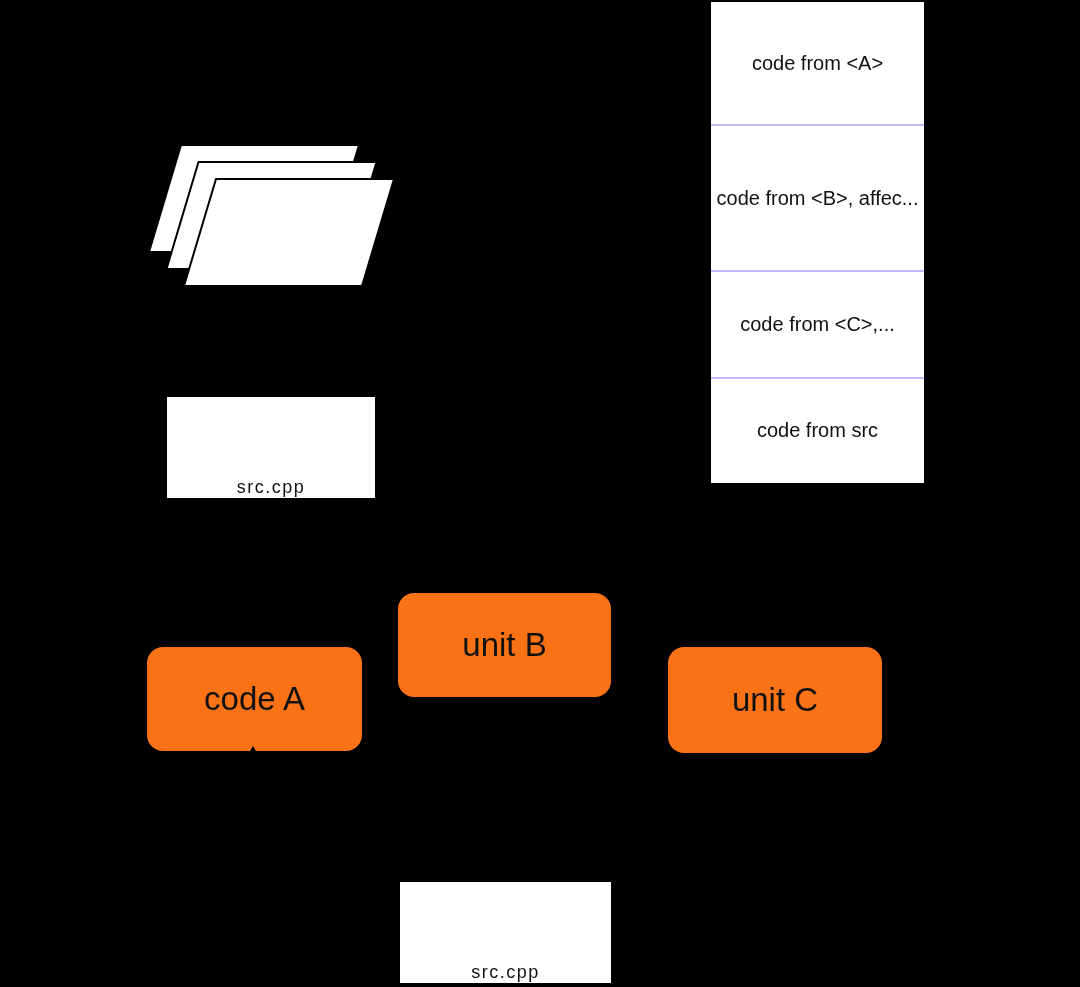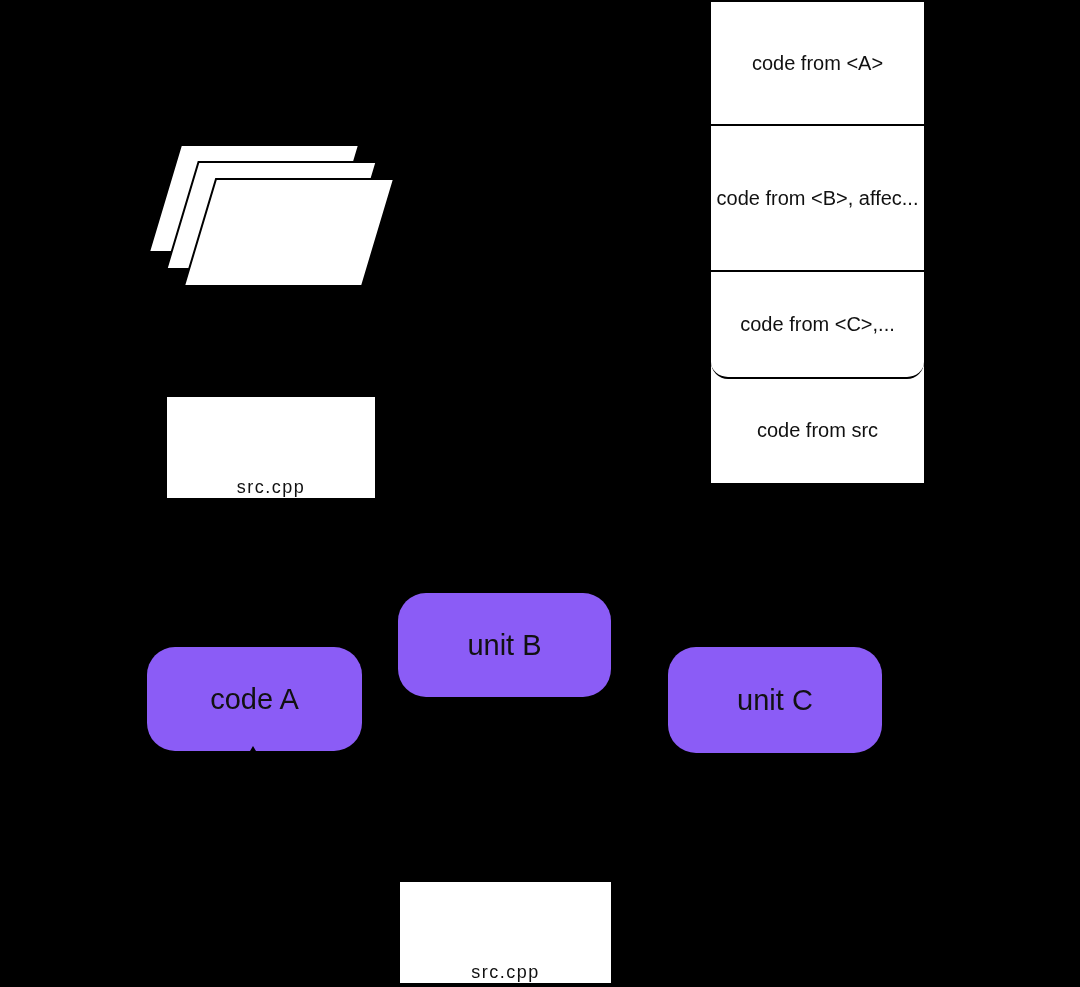--- a/index.html
+++ b/index.html
@@ -51,37 +51,37 @@
     display: flex;
     flex-direction: column;
   }
   .memcell {
     display: flex;
     align-items: center;
     justify-content: center;
     white-space: nowrap;
     overflow: hidden;
     font-size: 20px;
-    border-bottom: 2px solid #000000;
+    border-bottom: 2px solid #c4b5fd;
     background: #ffffff;
   }
   .memcell:last-child { border-bottom: none; }
   .memcell.c1 { height: 124px; }
   .memcell.c2 { height: 146px; }
-  .memcell.c3 { height: 106px; border-radius: 17px; }
+  .memcell.c3 { height: 106px; }
   .memcell.c4 { height: 106px; border-radius: 13px; }
 
   
   .unit {
-    background: #8b5cf6;
-    border-radius: 28px;
+    background: #f97316;
+    border-radius: 16px;
     display: flex;
     align-items: center;
     justify-content: center;
-    font-size: 29px;
+    font-size: 33px;
     white-space: nowrap;
   }
   .unit-a { left: 147px; top: 647px; width: 215px; height: 104px; }
   .unit-b { left: 398px; top: 593px; width: 213px; height: 104px; }
   .unit-c { left: 668px; top: 647px; width: 214px; height: 106px; }
 
   
   .tick {
     left: 250px; top: 746px;
     width: 0; height: 0;

